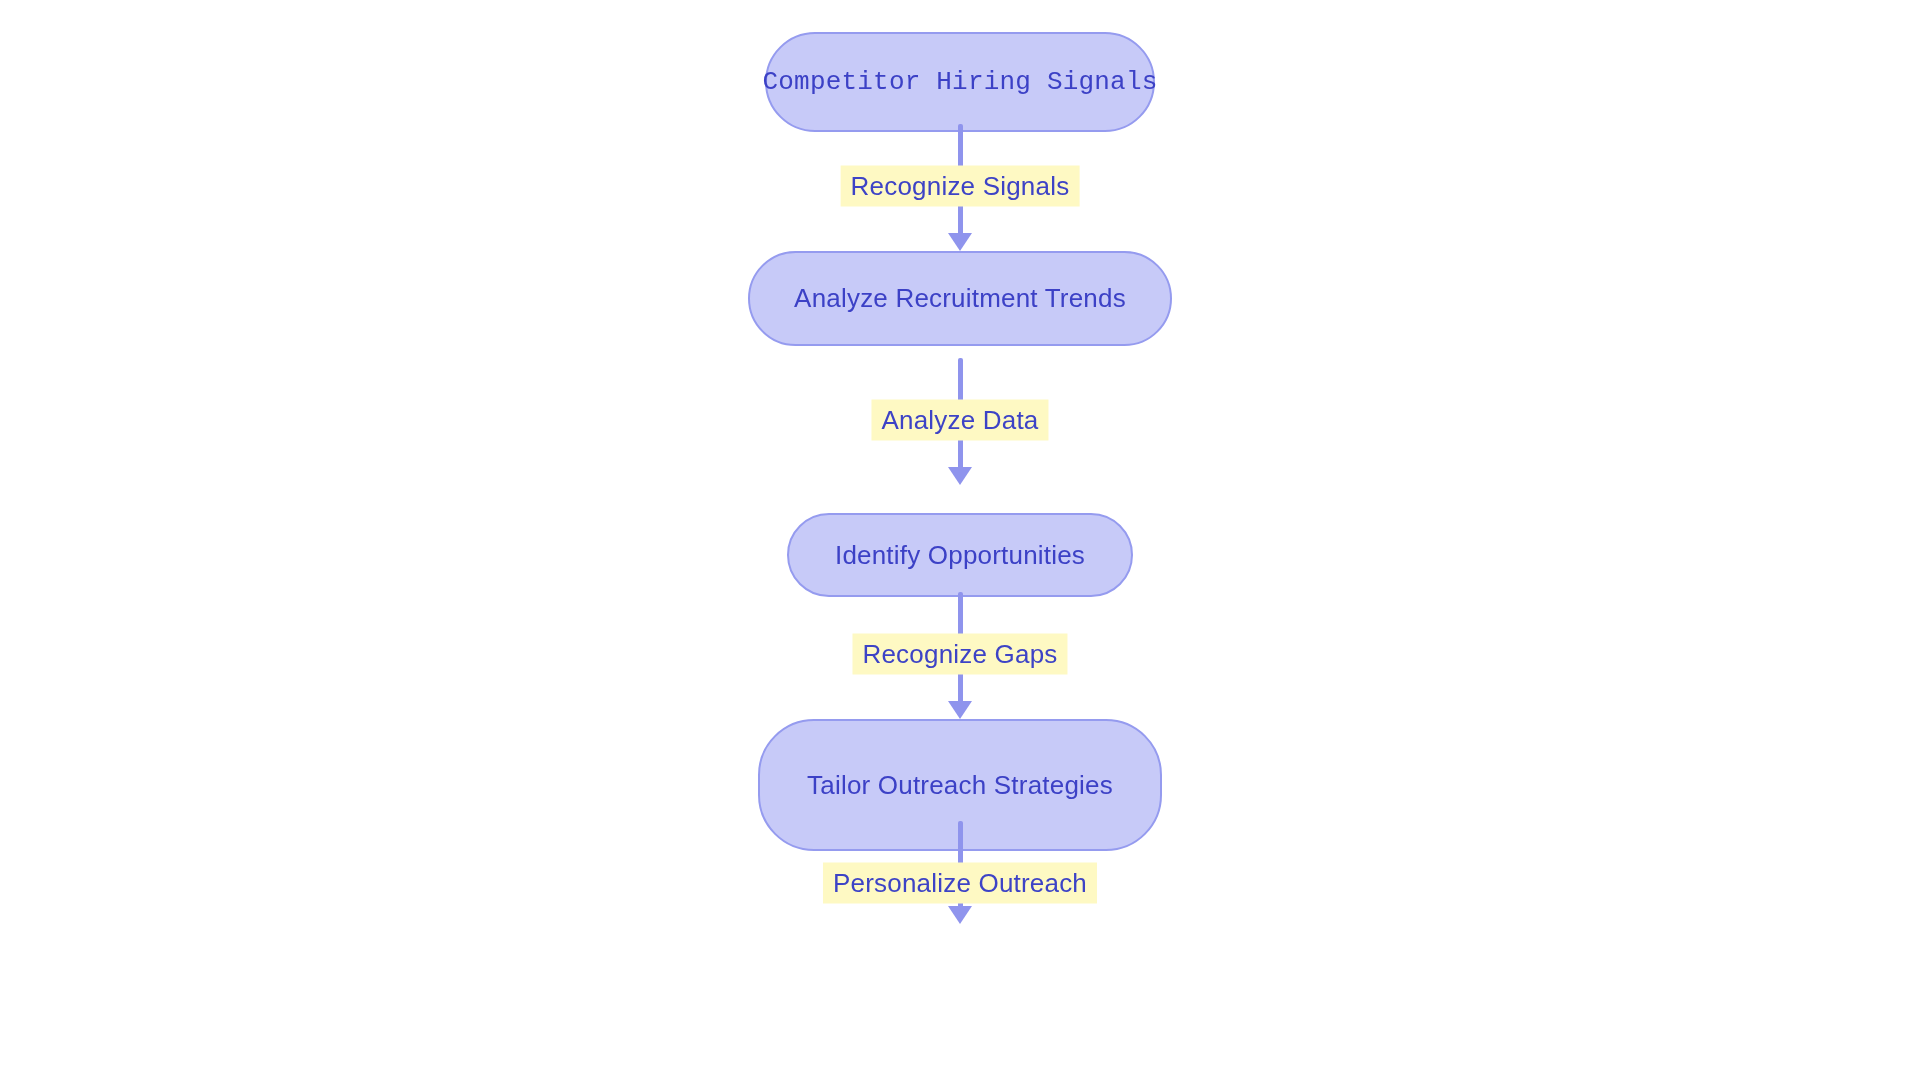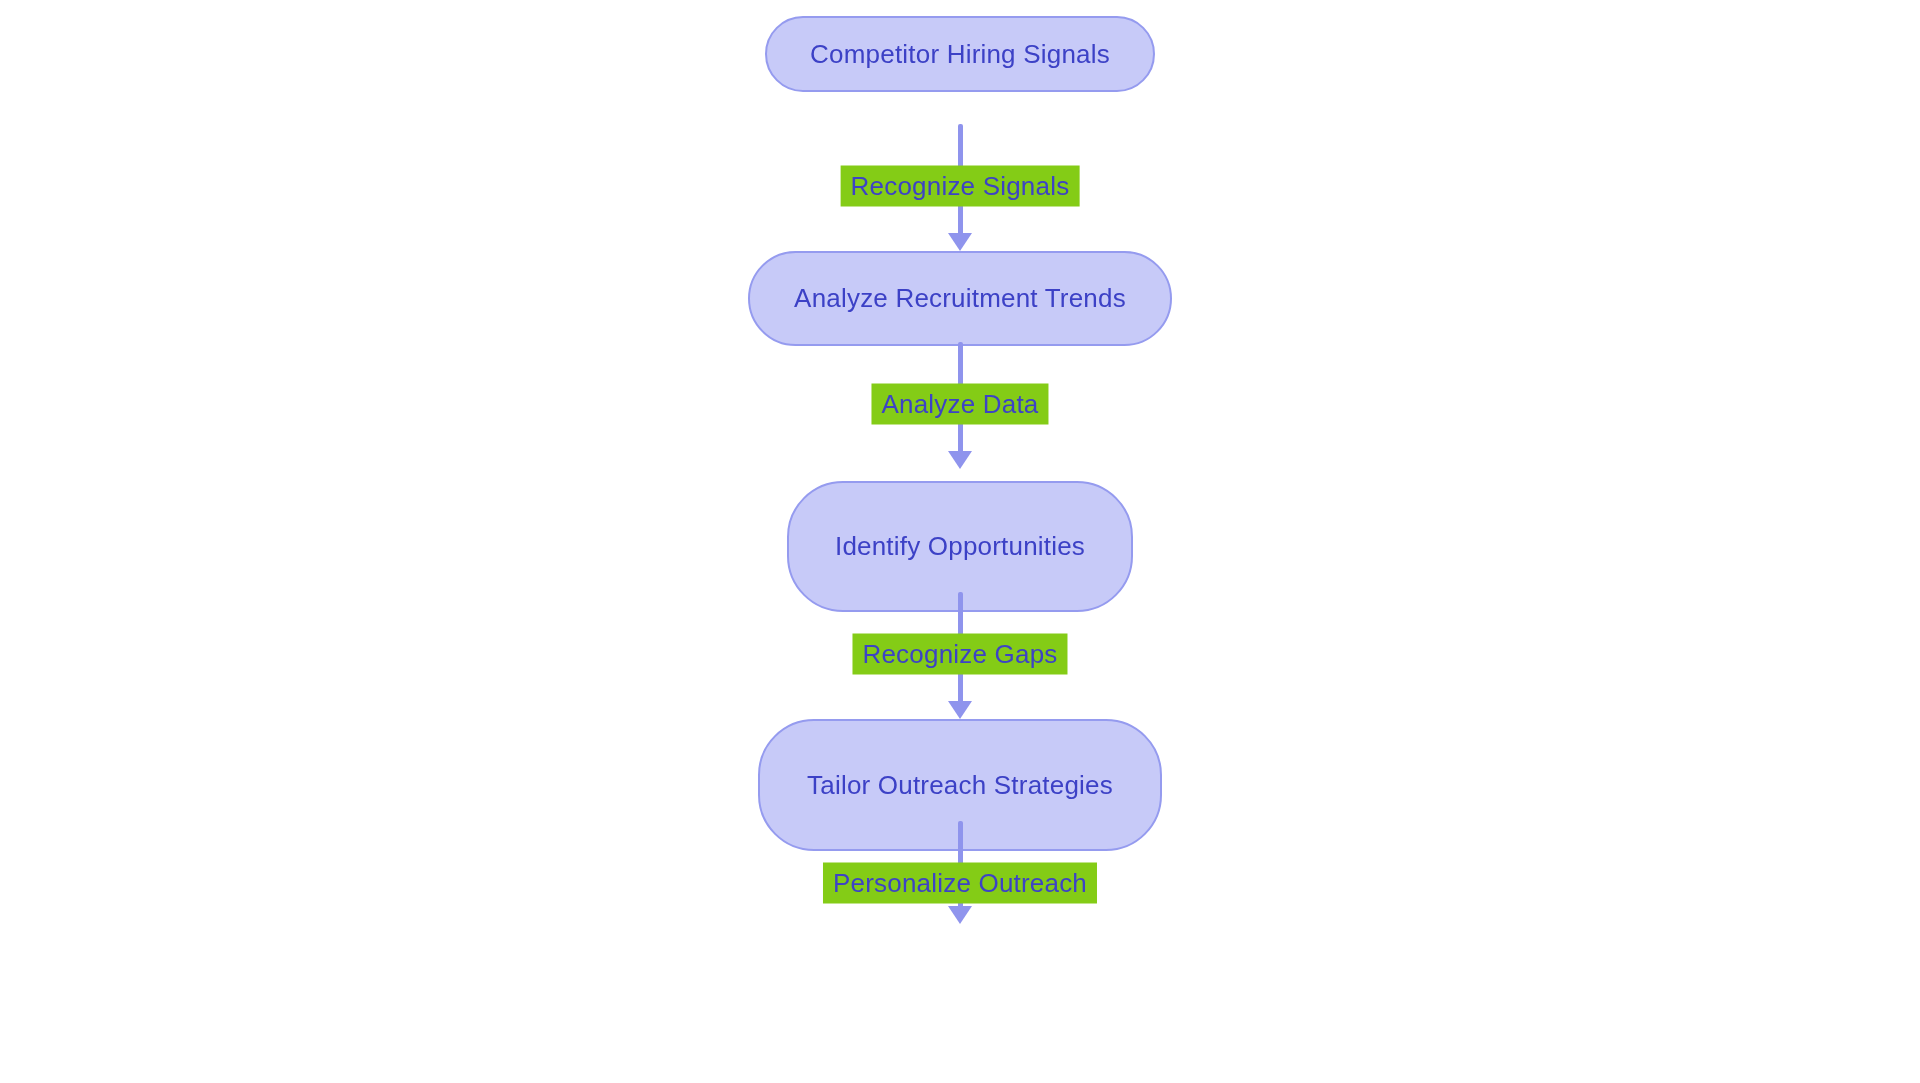--- a/index.html
+++ b/index.html
@@ -56,37 +56,37 @@
     height: 0;
     border-left: 12px solid transparent;
     border-right: 12px solid transparent;
     border-top: 18px solid #8f94ed;
   }
   .connector .edge-label {
     position: absolute;
     left: 50%;
     top: 62px;
     transform: translate(-50%, -50%);
-    background: #84cc16;
+    background: #fef9c3;
     color: #3d43c6;
     font-size: 26px;
     font-weight: 500;
     letter-spacing: 0.2px;
     white-space: nowrap;
     padding: 5px 10px;
   }
   
-  #node-1 { left: 765px; top: 16px;  width: 390px; height: 76px; }
+  #node-1 { left: 765px; top: 32px;  width: 390px; height: 100px; font-family: Liberation Mono, monospace; }
   #node-2 { left: 748px; top: 251px; width: 424px; height: 95px; }
-  #node-3 { left: 787px; top: 481px; width: 346px; height: 131px; }
+  #node-3 { left: 787px; top: 513px; width: 346px; height: 84px; }
   #node-4 { left: 758px; top: 719px; width: 404px; height: 132px; }
   #node-5 { left: 747px; top: 955px; width: 426px; height: 108px; }
   
   #edge-1 { top: 124px; height: 127px; }
-  #edge-2 { top: 342px; height: 127px; }
+  #edge-2 { top: 358px; height: 127px; }
   #edge-3 { top: 592px; height: 127px; }
   #edge-4 { top: 821px; height: 103px; }
 </style>
 </head>
 <body>
 
 <div class="canvas">
 
   <div id="node-1" class="flow-node">Competitor Hiring Signals</div>
 

